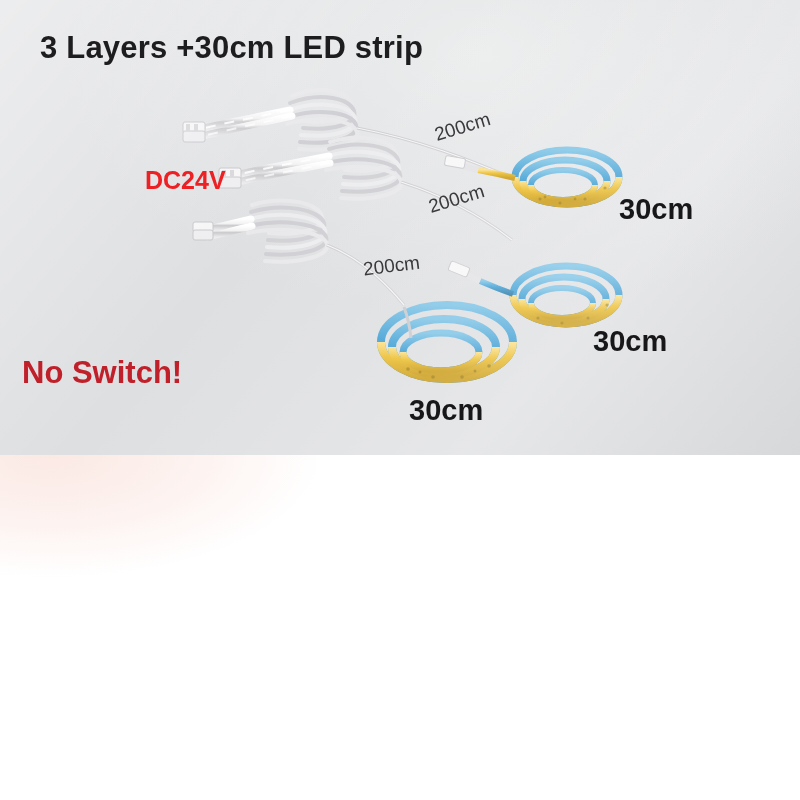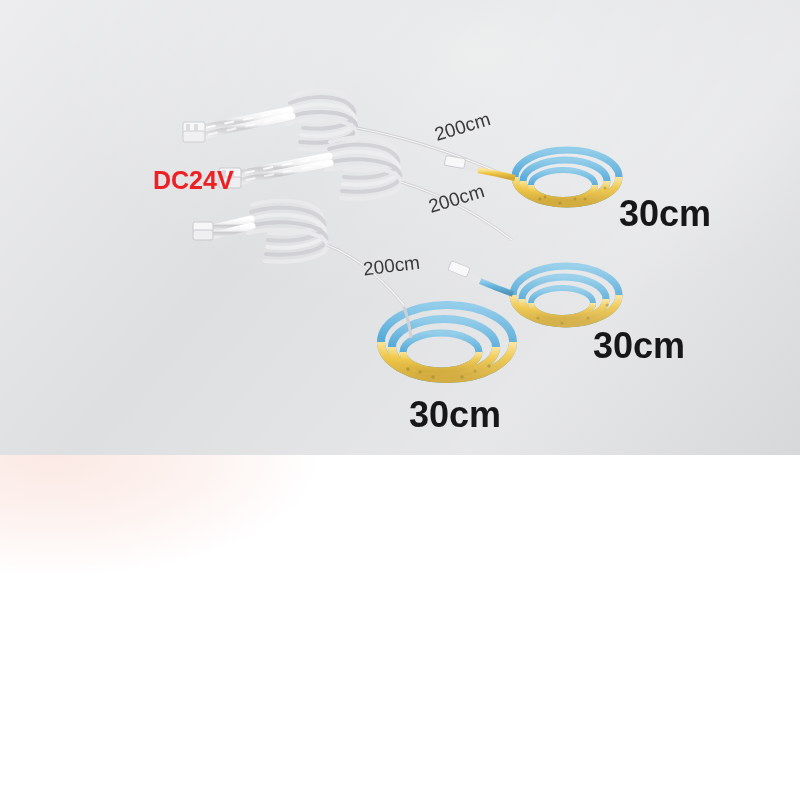--- a/index.html
+++ b/index.html
@@ -23,34 +23,34 @@
   }
 
   .ttl{
     position:absolute;left:40px;top:30px;
     font-size:31px;font-weight:bold;color:#1d1d1f;
     letter-spacing:.2px;z-index:40;white-space:nowrap;
   }
   .red-lbl{
     position:absolute;font-weight:bold;z-index:40;white-space:nowrap;
   }
-  #dc24v{left:145px;top:166px;font-size:25px;color:#ed2024;margin-left:8px;}
+  #dc24v{left:145px;top:166px;font-size:25px;color:#ed2024;}
   #noad{left:22px;top:298px;font-size:31px;color:#c0202a;}
   #nosw{left:22px;top:355px;font-size:31px;color:#c0202a;}
 
   .cm200{
     position:absolute;z-index:40;font-size:19px;color:#3a3a3c;
     white-space:nowrap;font-family:"Liberation Sans",sans-serif;
   }
   #c200a{left:434px;top:116px;transform:rotate(-17deg);}
   #c200b{left:428px;top:188px;transform:rotate(-17deg);}
   #c200c{left:363px;top:255px;transform:rotate(-7deg);}
 
   .cm30{
-    position:absolute;z-index:40;font-size:36px;font-weight:bold;color:#17171a;
+    position:absolute;z-index:40;font-size:29px;font-weight:bold;color:#17171a;
     white-space:nowrap;
   }
   #c30a{left:619px;top:193px;}
   #c30b{left:593px;top:325px;}
   #c30c{left:409px;top:394px;}
 
   
   #diagram{
     position:absolute;left:0;top:455px;width:800px;height:345px;
     background:#ffffff;
@@ -213,22 +213,24 @@
             <circle cx="433" cy="377" r="1.8"></circle>
           <circle cx="462" cy="377" r="1.8"></circle>
             <circle cx="489" cy="366" r="1.8"></circle>
           <circle cx="420" cy="372" r="1.5"></circle>
             <circle cx="475" cy="371" r="1.5"></circle>
         </g>
         <path d="M404,307 C408,318 410,328 411,338" stroke="#c9c9cd" stroke-width="3" fill="none"></path>
       </g>
     </svg>
 
+    <div class="ttl">3 Layers +30cm LED strip</div>
 
     <div class="red-lbl" id="dc24v">DC24V</div>
+    <div class="red-lbl" id="nosw">No Switch!</div>
 
     <div class="cm200" id="c200a">200cm</div>
     <div class="cm200" id="c200b">200cm</div>
     <div class="cm200" id="c200c">200cm</div>
 
     <div class="cm30" id="c30a">30cm</div>
     <div class="cm30" id="c30b">30cm</div>
     <div class="cm30" id="c30c">30cm</div>
   </div>
 

